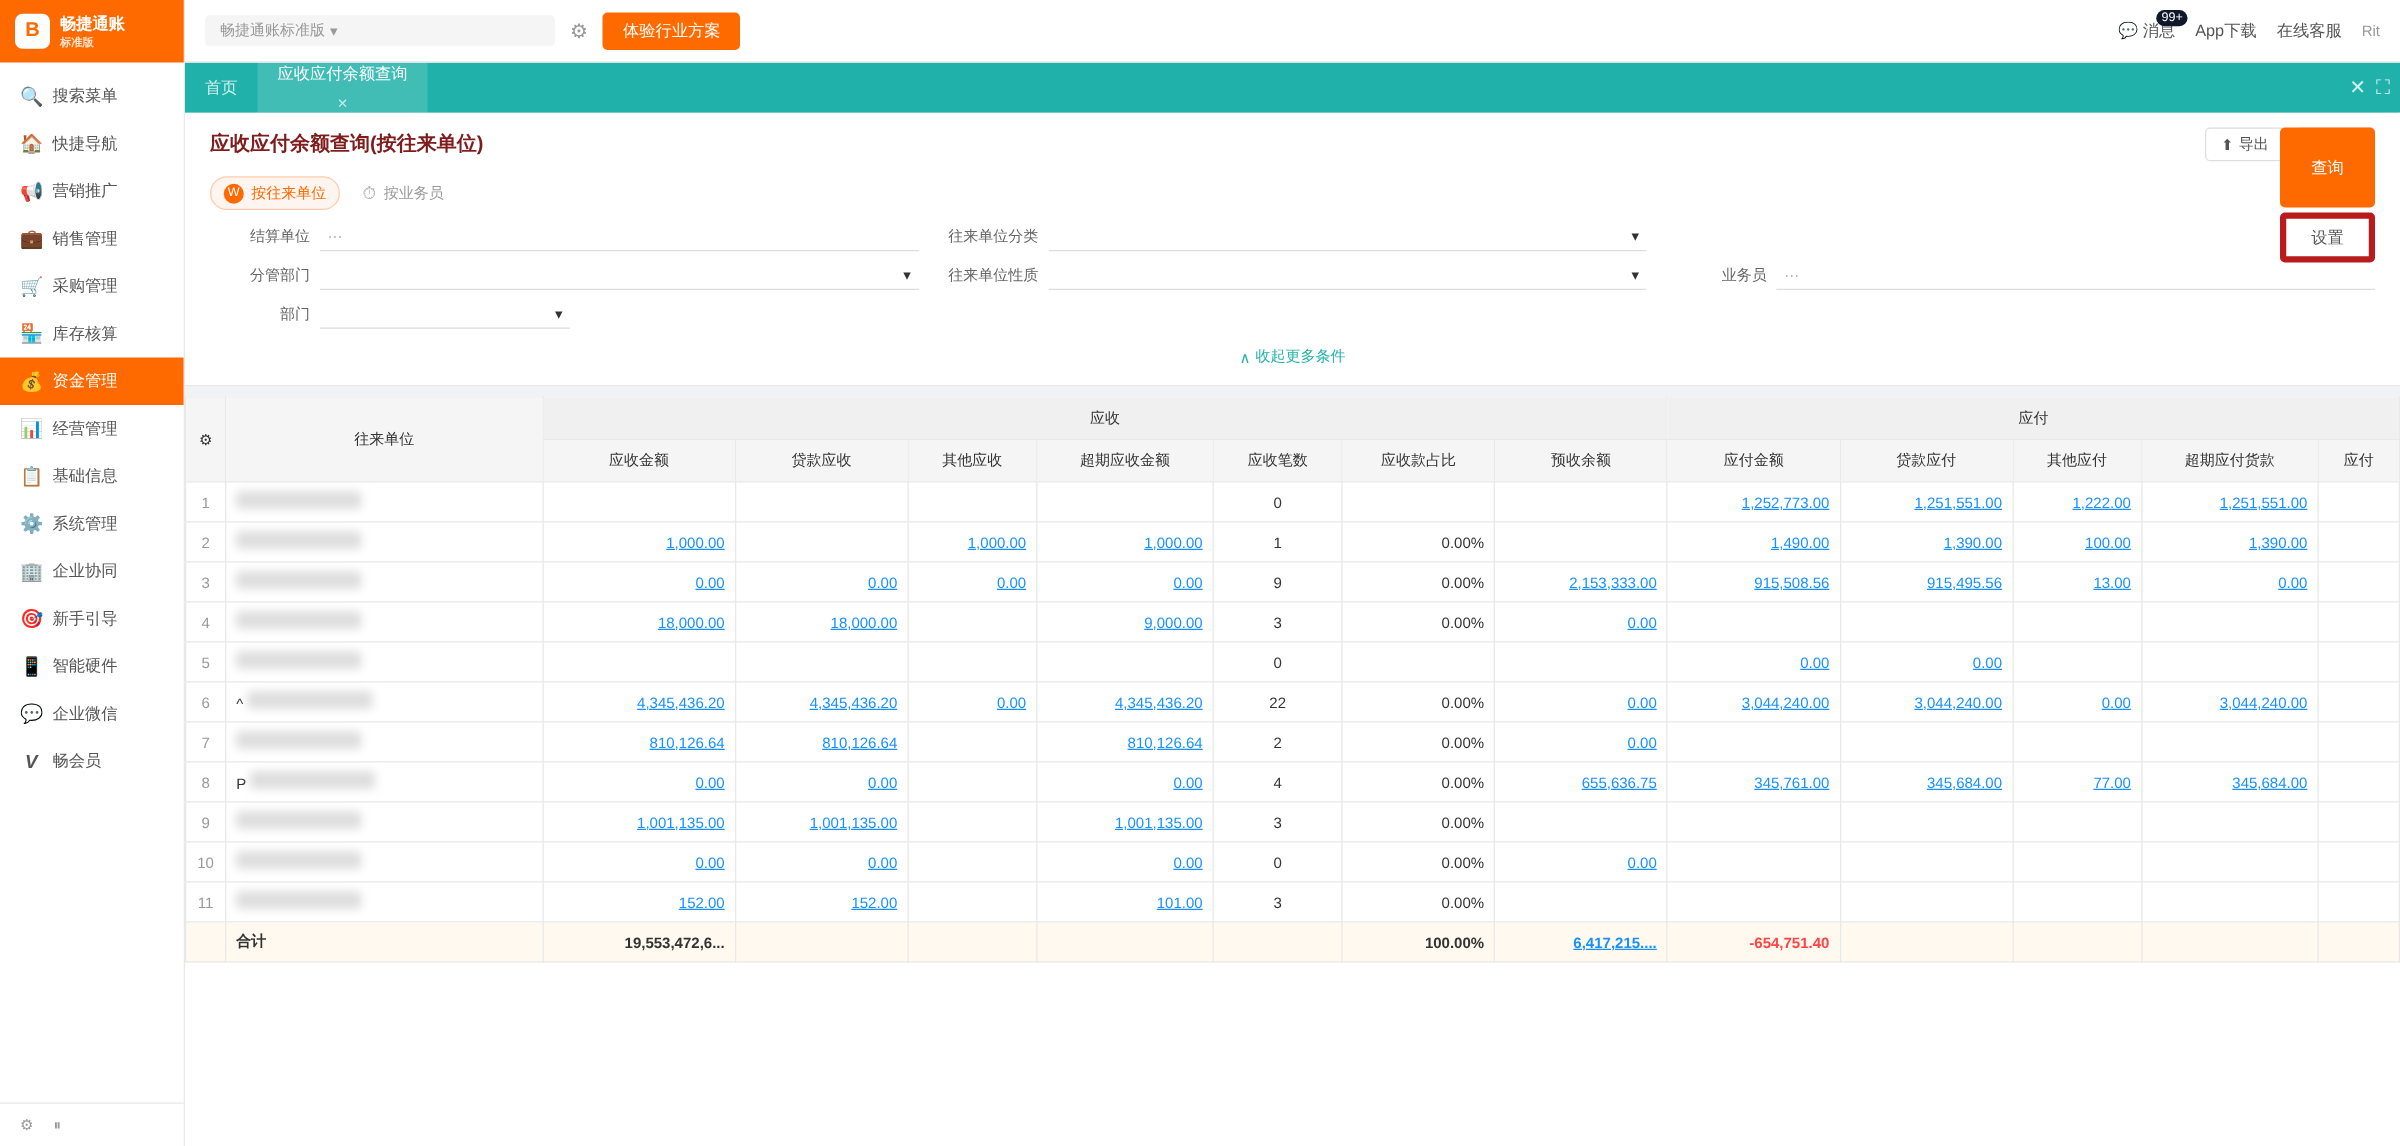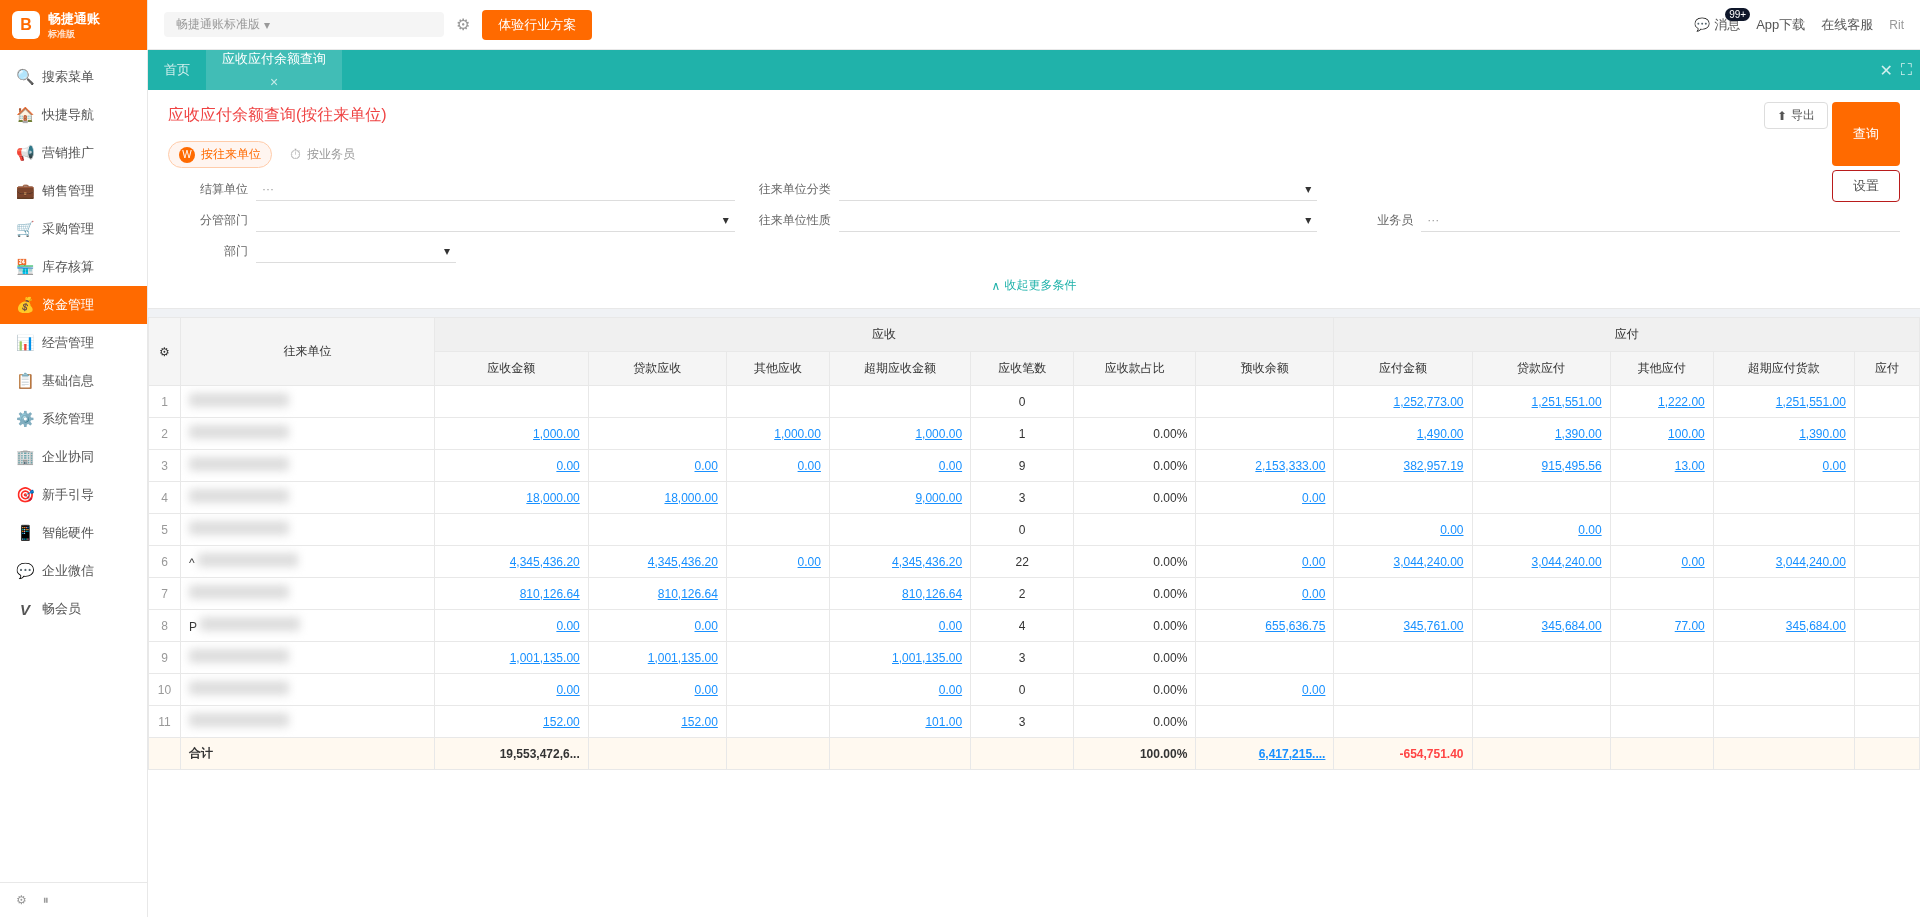--- a/index.html
+++ b/index.html
@@ -78,21 +78,21 @@
     }
 
     
     .page-header {
       background: #fff; padding: 12px 20px 0 20px;
       border-bottom: 1px solid #e8e8e8;
     }
     .page-title-row {
       display: flex; align-items: center; justify-content: space-between; margin-bottom: 12px;
     }
-    .page-title { font-size: 16px; font-weight: normal; color: #ef4444; }
+    .page-title { font-size: 16px; font-weight: bold; color: #7f1d1d; }
     .page-actions { display: flex; gap: 8px; }
     .btn-export { background: #fff; border: 1px solid #ddd; border-radius: 4px; padding: 4px 12px; font-size: 12px; cursor: pointer; color: #555; display: flex; align-items: center; gap: 4px; }
     .btn-refresh { background: #fff; border: 1px solid #ddd; border-radius: 4px; padding: 4px 12px; font-size: 12px; cursor: pointer; color: #ff6a00; display: flex; align-items: center; gap: 4px; }
 
     
     .filter-area { padding: 12px 20px; background: #fff; }
     .filter-bar { display: flex; align-items: center; gap: 8px; margin-bottom: 8px; }
     .filter-label { font-size: 12px; color: #666; white-space: nowrap; }
     .filter-add-btn { width: 22px; height: 22px; border: 1px solid #ddd; border-radius: 4px; display: flex; align-items: center; justify-content: center; cursor: pointer; color: #ff6a00; font-size: 14px; }
     .filter-scheme-btn { width: 22px; height: 22px; border: 1px solid #ddd; border-radius: 50%; display: flex; align-items: center; justify-content: center; cursor: pointer; color: #999; font-size: 12px; }
@@ -109,21 +109,21 @@
     .filter-dots { color: #999; }
 
     .filter-collapse {
       text-align: center; padding: 6px 0; color: #20b2aa; font-size: 12px;
       cursor: pointer; display: flex; align-items: center; justify-content: center; gap: 4px;
     }
 
     
     .query-controls { position: absolute; right: 20px; top: 12px; display: flex; flex-direction: column; gap: 4px; }
     .btn-query { background: #ff6a00; color: #fff; border: none; border-radius: 4px; padding: 23px 20px; font-size: 13px; cursor: pointer; }
-    .btn-settings { background: #fff; border: 1px solid #b91c1c; border-radius: 4px; padding: 6px 20px; font-size: 13px; cursor: pointer; color: #555; }
+    .btn-settings { background: #fff; border: 5px solid #b91c1c; border-radius: 4px; padding: 6px 20px; font-size: 13px; cursor: pointer; color: #555; }
     .scheme-item {
       display: flex; align-items: center; gap: 6px; padding: 4px 10px;
       border-radius: 20px; cursor: pointer; font-size: 12px;
     }
     .scheme-item.active { background: #fff5f0; color: #ff6a00; border: 1px solid #ffccaa; }
     .scheme-item-icon { width: 16px; height: 16px; background: #ff6a00; border-radius: 50%; display: flex; align-items: center; justify-content: center; }
     .scheme-item-icon span { color: #fff; font-size: 10px; }
     .scheme-item2 { color: #999; }
     .scheme-item2-icon { color: #aaa; font-size: 14px; }
 
@@ -424,21 +424,21 @@
           <tr>
             <td class="row-num">3</td>
             <td class="td-partner"><span class="blurred" style="display: inline-block; background: rgb(221, 221, 221); width: 100px; height: 14px; border-radius: 2px;"></span></td>
             <td><span class="link">0.00</span></td>
             <td><span class="link">0.00</span></td>
             <td><span class="link">0.00</span></td>
             <td><span class="link">0.00</span></td>
             <td class="td-center">9</td>
             <td>0.00%</td>
             <td><span class="link">2,153,333.00</span></td>
-            <td><span class="link">382,957.19</span></td>
+            <td><span class="link">915,508.56</span></td>
             <td><span class="link">915,495.56</span></td>
             <td><span class="link">13.00</span></td>
             <td><span class="link">0.00</span></td>
             <td></td>
           </tr>
           <tr>
             <td class="row-num">4</td>
             <td class="td-partner"><span class="blurred" style="display: inline-block; background: rgb(221, 221, 221); width: 100px; height: 14px; border-radius: 2px;"></span></td>
             <td><span class="link">18,000.00</span></td>
             <td><span class="link">18,000.00</span></td>

